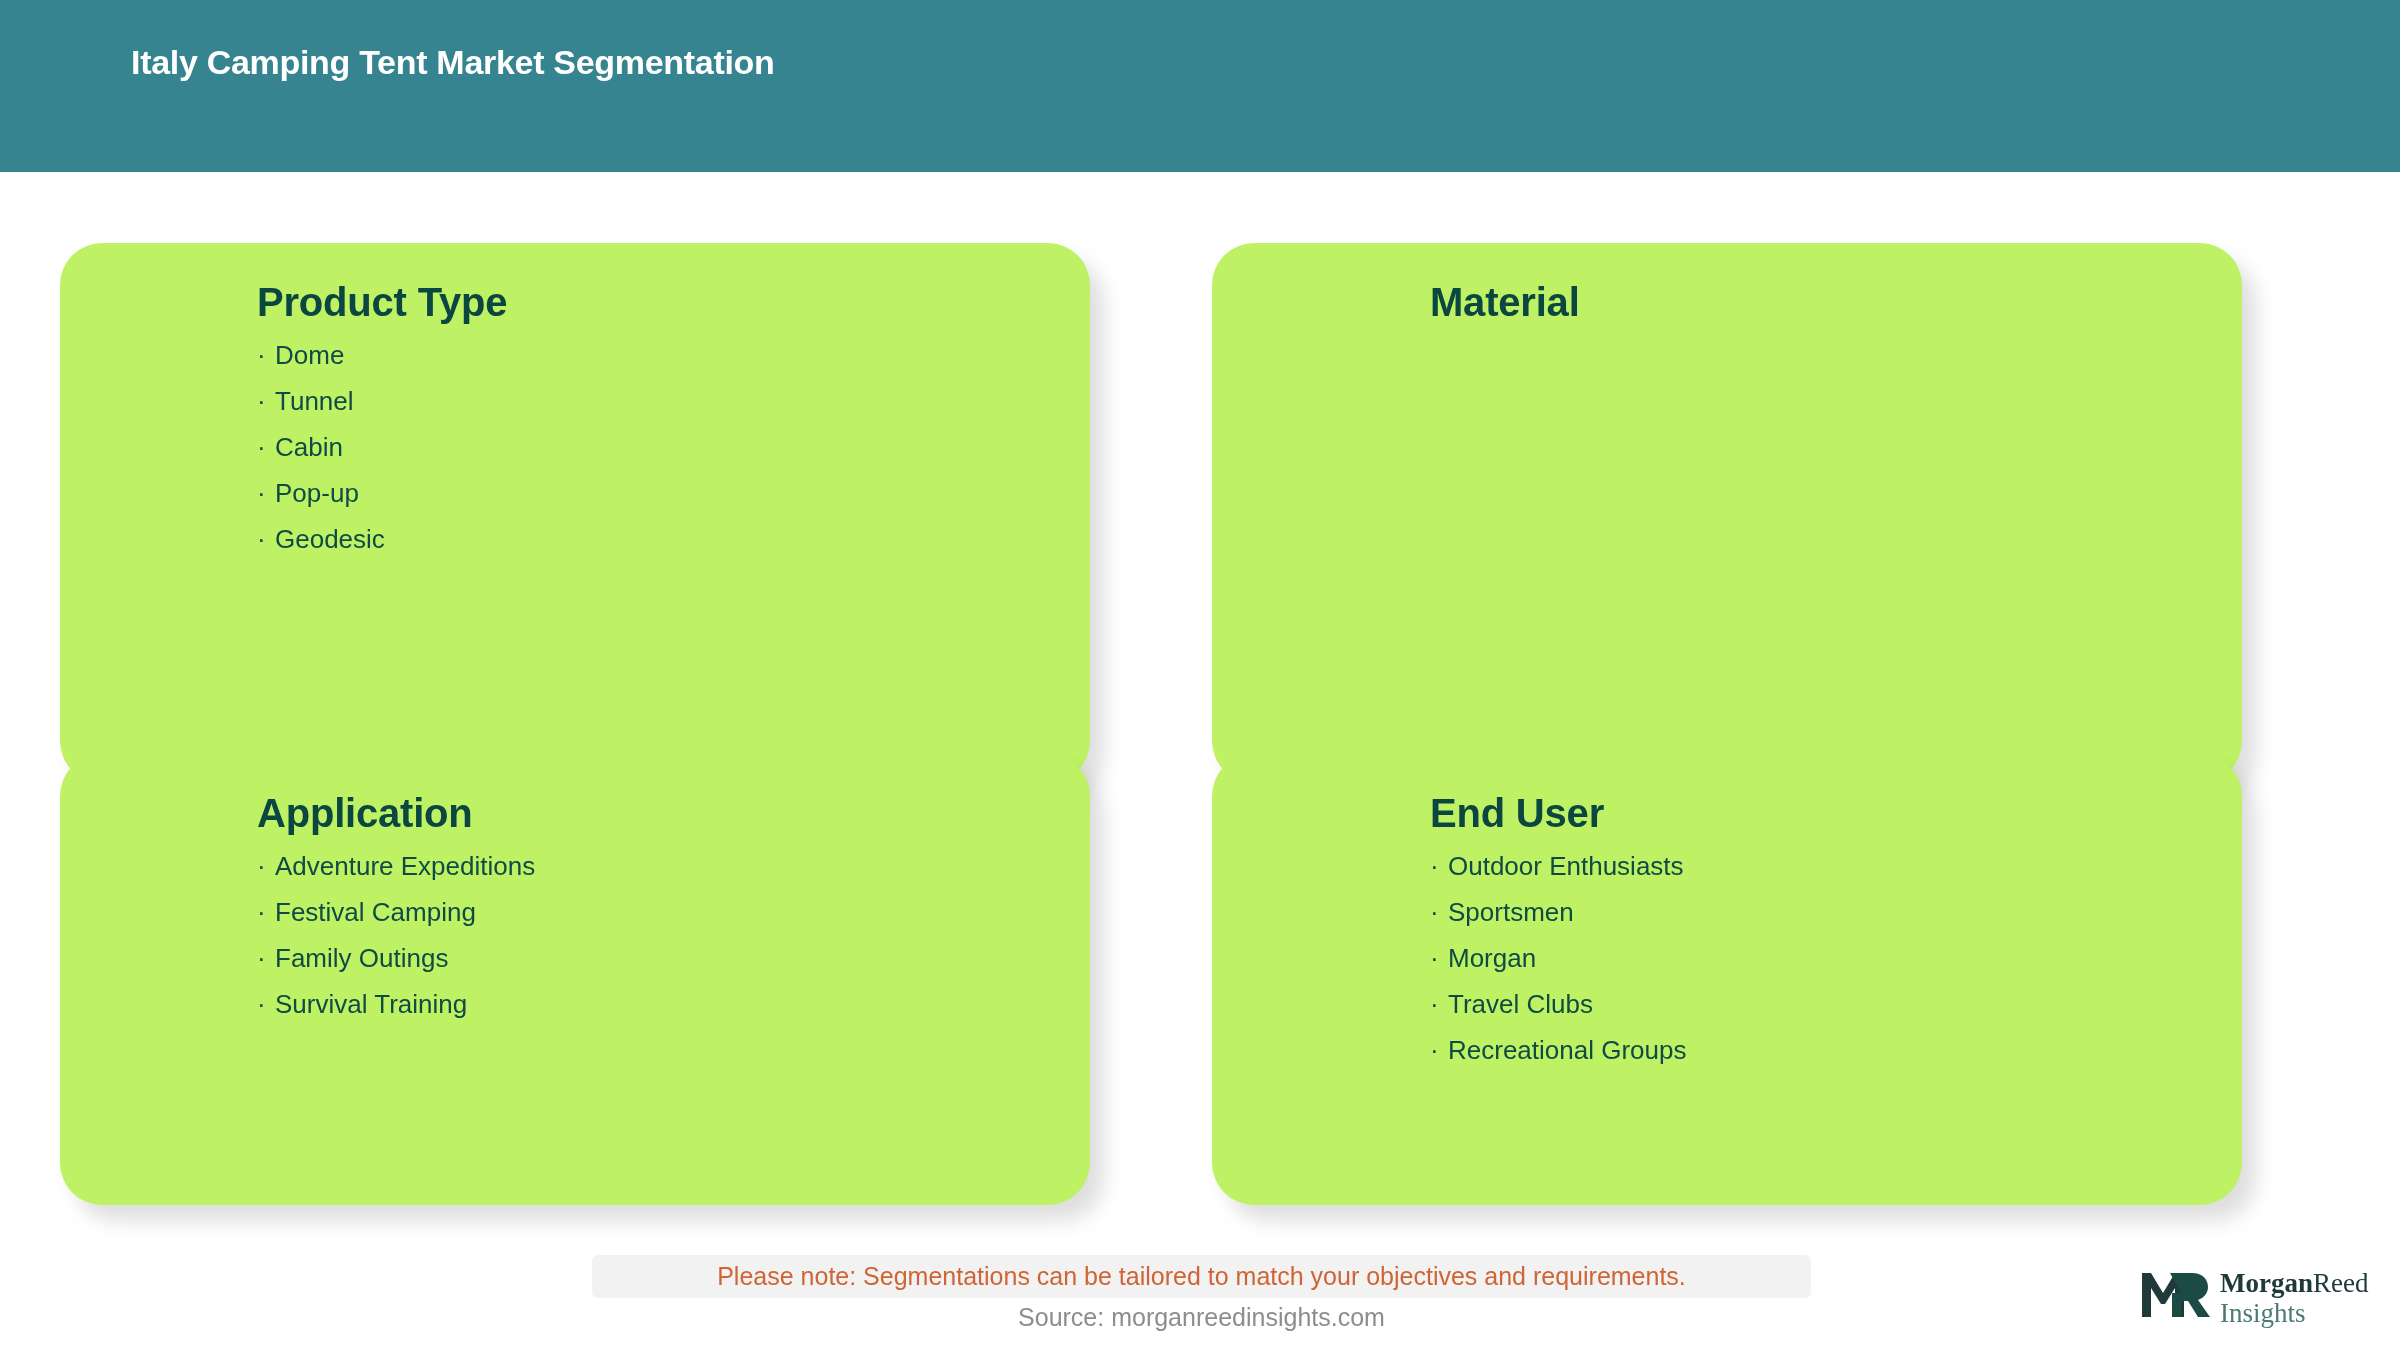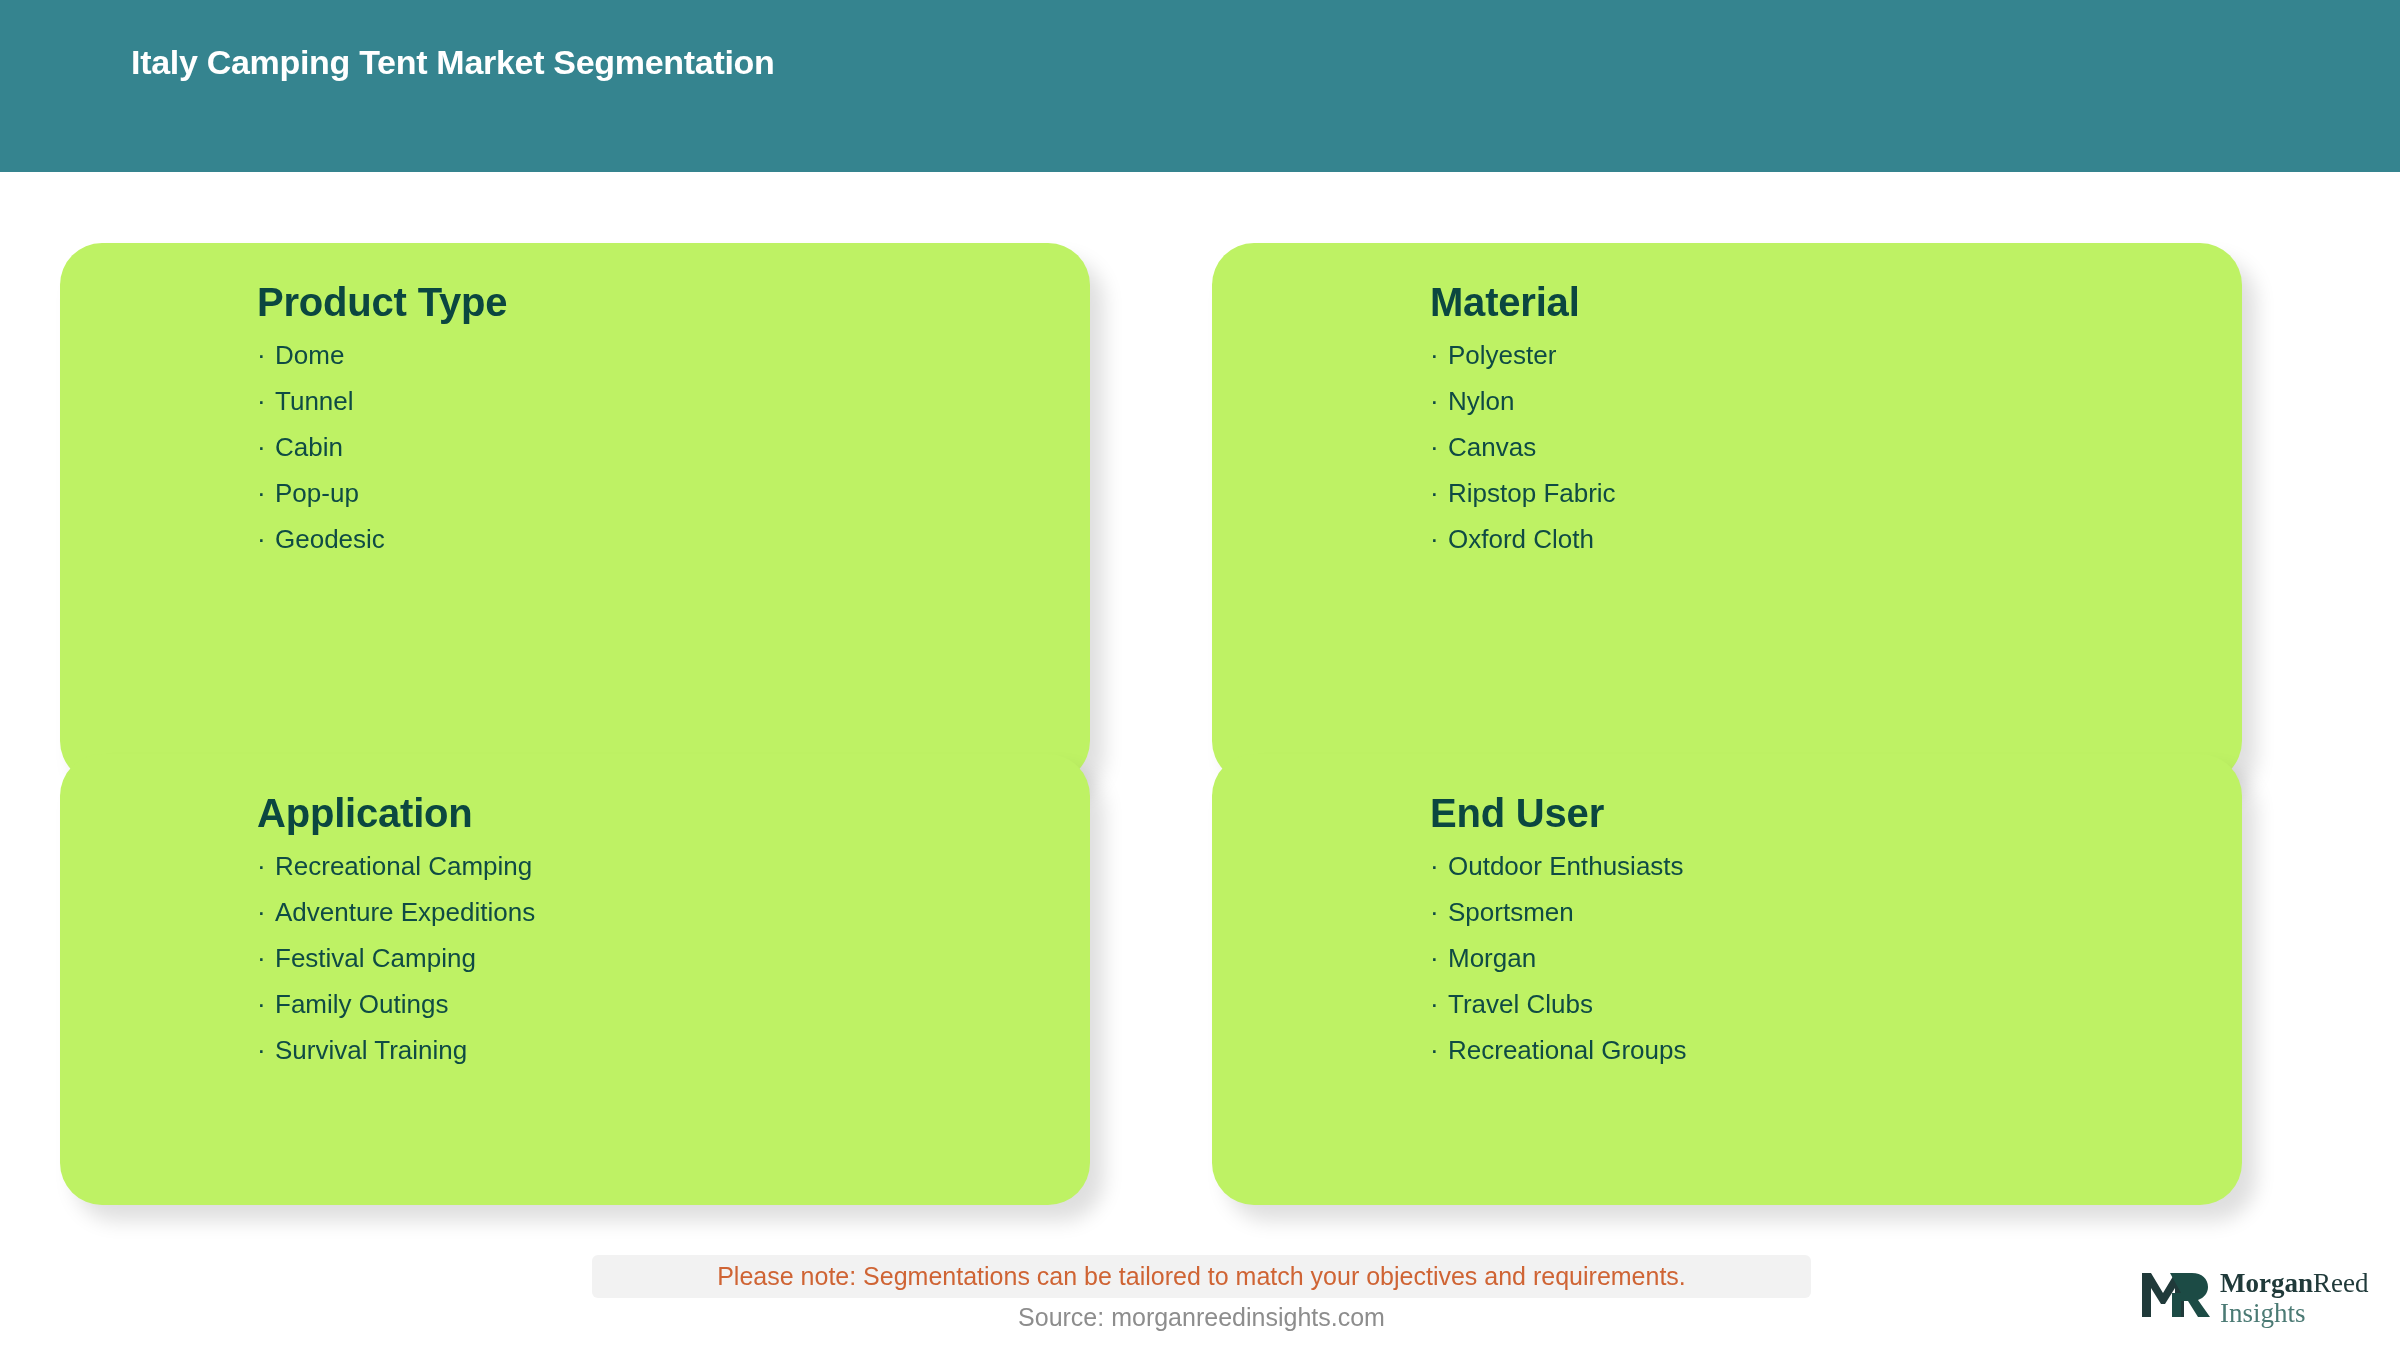--- a/index.html
+++ b/index.html
@@ -181,35 +181,27 @@
         <li><span class="bullet-dot">·</span><span>Cabin</span></li>
         <li><span class="bullet-dot">·</span><span>Pop-up</span></li>
         <li><span class="bullet-dot">·</span><span>Geodesic</span></li>
       </ul>
     </div>
   </div>
 
   <div class="card card-tr">
     <div class="card-inner">
       <div class="card-title">Material</div>
-      <ul class="card-list">
-        <li><span class="bullet-dot">·</span><span>Polyester</span></li>
-        <li><span class="bullet-dot">·</span><span>Nylon</span></li>
-        <li><span class="bullet-dot">·</span><span>Canvas</span></li>
-        <li><span class="bullet-dot">·</span><span>Ripstop Fabric</span></li>
-        <li><span class="bullet-dot">·</span><span>Oxford Cloth</span></li>
-      </ul>
     </div>
   </div>
 
   <div class="card card-bl">
     <div class="card-inner">
       <div class="card-title">Application</div>
       <ul class="card-list">
-        <li><span class="bullet-dot">·</span><span>Recreational Camping</span></li>
         <li><span class="bullet-dot">·</span><span>Adventure Expeditions</span></li>
         <li><span class="bullet-dot">·</span><span>Festival Camping</span></li>
         <li><span class="bullet-dot">·</span><span>Family Outings</span></li>
         <li><span class="bullet-dot">·</span><span>Survival Training</span></li>
       </ul>
     </div>
   </div>
 
   <div class="card card-br">
     <div class="card-inner">

